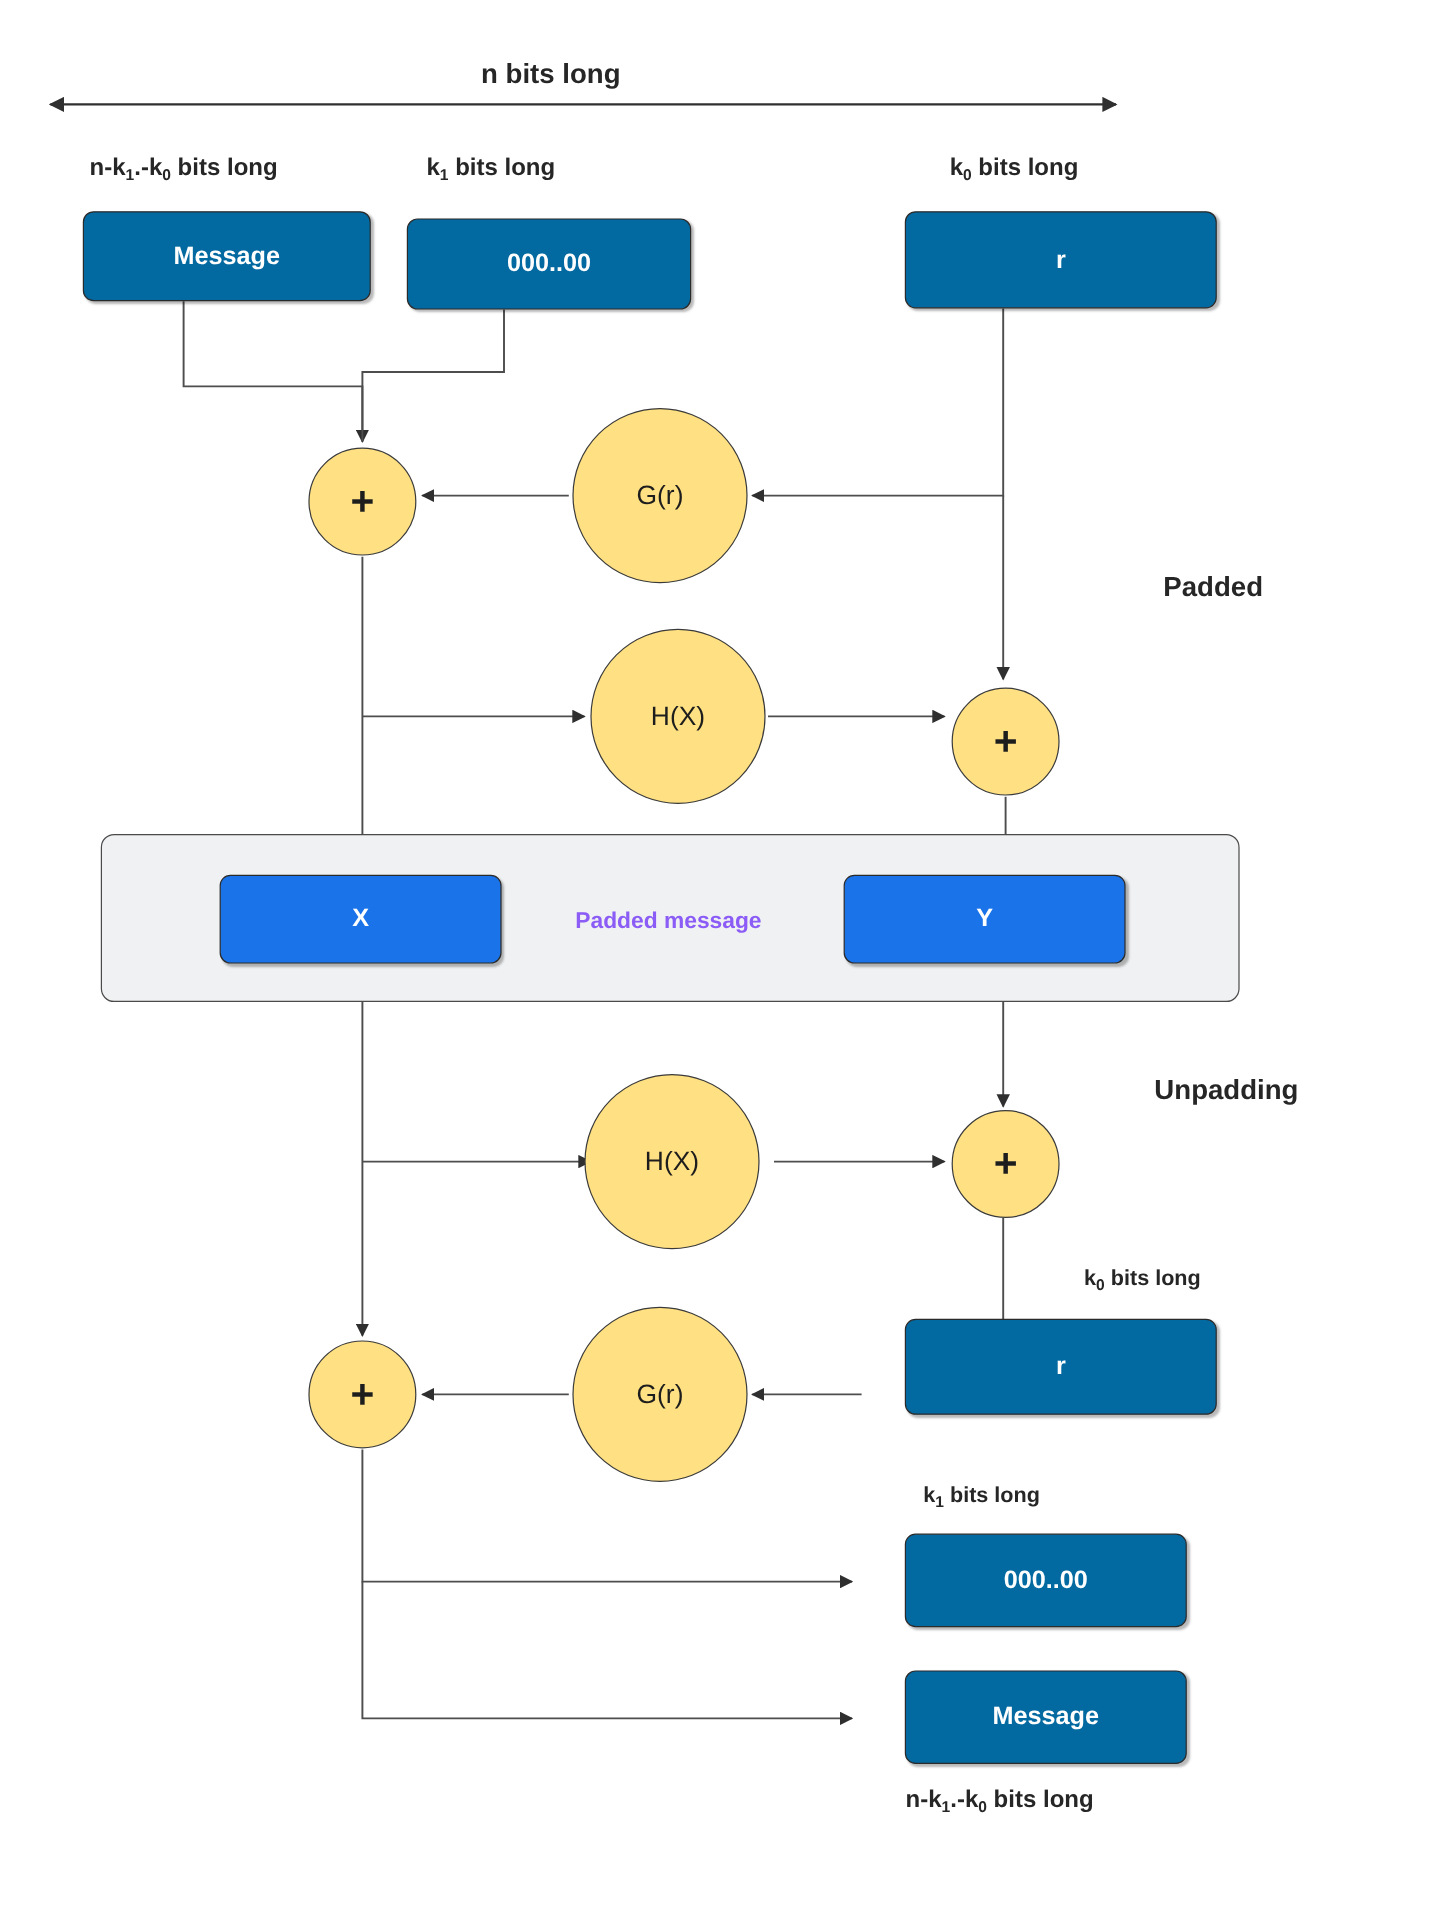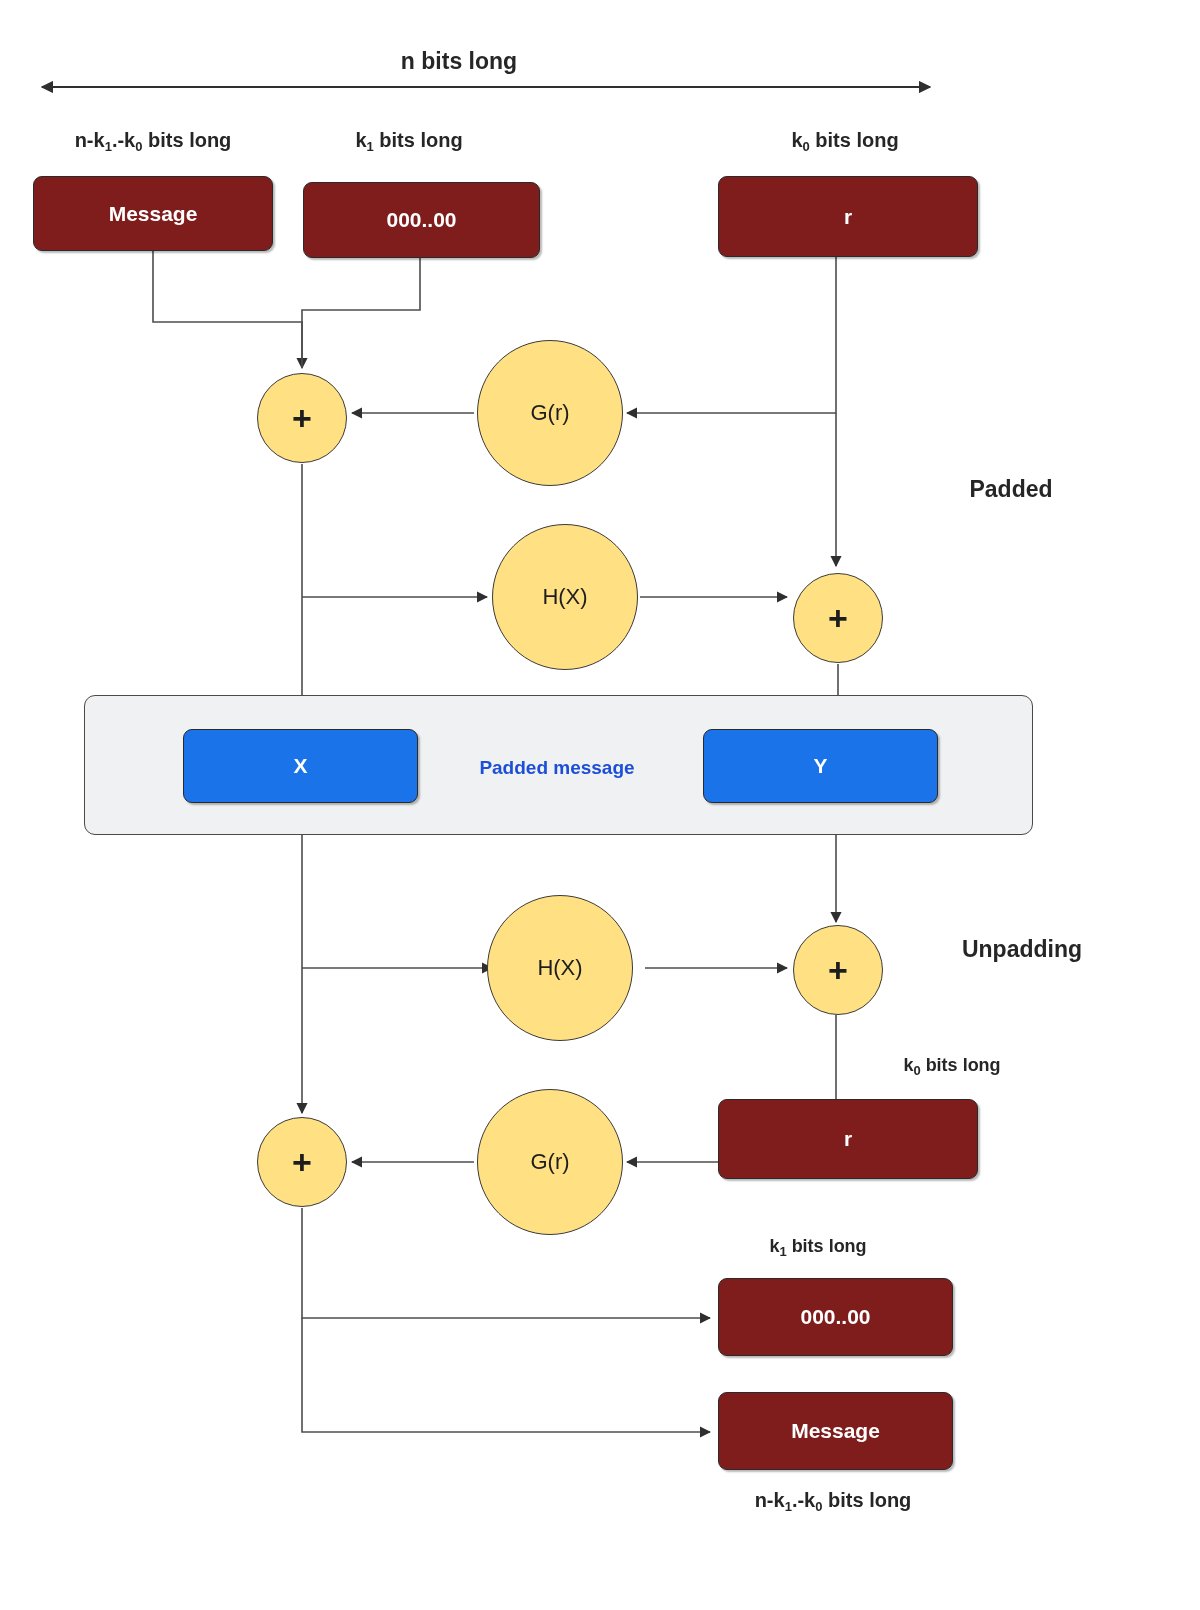--- a/index.html
+++ b/index.html
@@ -52,27 +52,28 @@
   
   .node {
     position: absolute;
     box-sizing: border-box;
     display: flex;
     align-items: center;
     justify-content: center;
     font-family: "Liberation Sans", sans-serif;
   }
   .green-box {
-    background: #7f1d1d;
+    background: #0369a1;
     border: 1px solid #2a2a2a;
     border-radius: 9px;
     color: #ffffff;
     font-weight: bold;
     font-size: 21px;
     box-shadow: 2px 2px 2px rgba(0,0,0,0.28);
+    margin-left: 36px;
   }
   .blue-box {
     background: #1a73e8;
     border: 1px solid #2a2a2a;
     border-radius: 9px;
     color: #ffffff;
     font-weight: bold;
     font-size: 21px;
     box-shadow: 2px 2px 2px rgba(0,0,0,0.28);
   }
@@ -91,21 +92,21 @@
   .panel {
     background: #f0f1f2;
     border: 1px solid #4a4a4a;
     border-radius: 11px;
   }
   .panel-label {
     position: absolute;
     font-family: "Liberation Sans", sans-serif;
     font-weight: bold;
     font-size: 19px;
-    color: #1d4ed8;
+    color: #8b5cf6;
     transform: translate(-50%, -50%);
     white-space: nowrap;
   }
 </style>
 </head>
 <body>
 
 <div id="canvas">
 
   <svg id="wires" viewBox="0 0 1200 1610" xmlns="http://www.w3.org/2000/svg">
@@ -190,21 +191,21 @@
   <div class="node blue-box" style="left:183px; top:729px; width:235px; height:74px;">X</div>
 
   <div class="panel-label" style="left:557px; top:768px;">Padded message</div>
 
   <div class="node blue-box" style="left:703px; top:729px; width:235px; height:74px;">Y</div>
 
   <div class="node circle" style="left:487px; top:895px; width:146px; height:146px;">H(X)</div>
 
   <div class="node circle plus" style="left:793px; top:925px; width:90px; height:90px;">+</div>
 
-  <div class="lbl section" style="left:1022px; top:936px;">Unpadding</div>
+  <div class="lbl section" style="left:1022px; top:895px;">Unpadding</div>
 
   <div class="lbl small" style="left:952px; top:1055px;">
     <span>k</span><sub>0</sub><span> bits long</span>
   </div>
 
   <div class="node green-box" style="left:718px; top:1099px; width:260px; height:80px;">r</div>
 
   <div class="node circle" style="left:477px; top:1089px; width:146px; height:146px;">G(r)</div>
 
   <div class="node circle plus" style="left:257px; top:1117px; width:90px; height:90px;">+</div>

